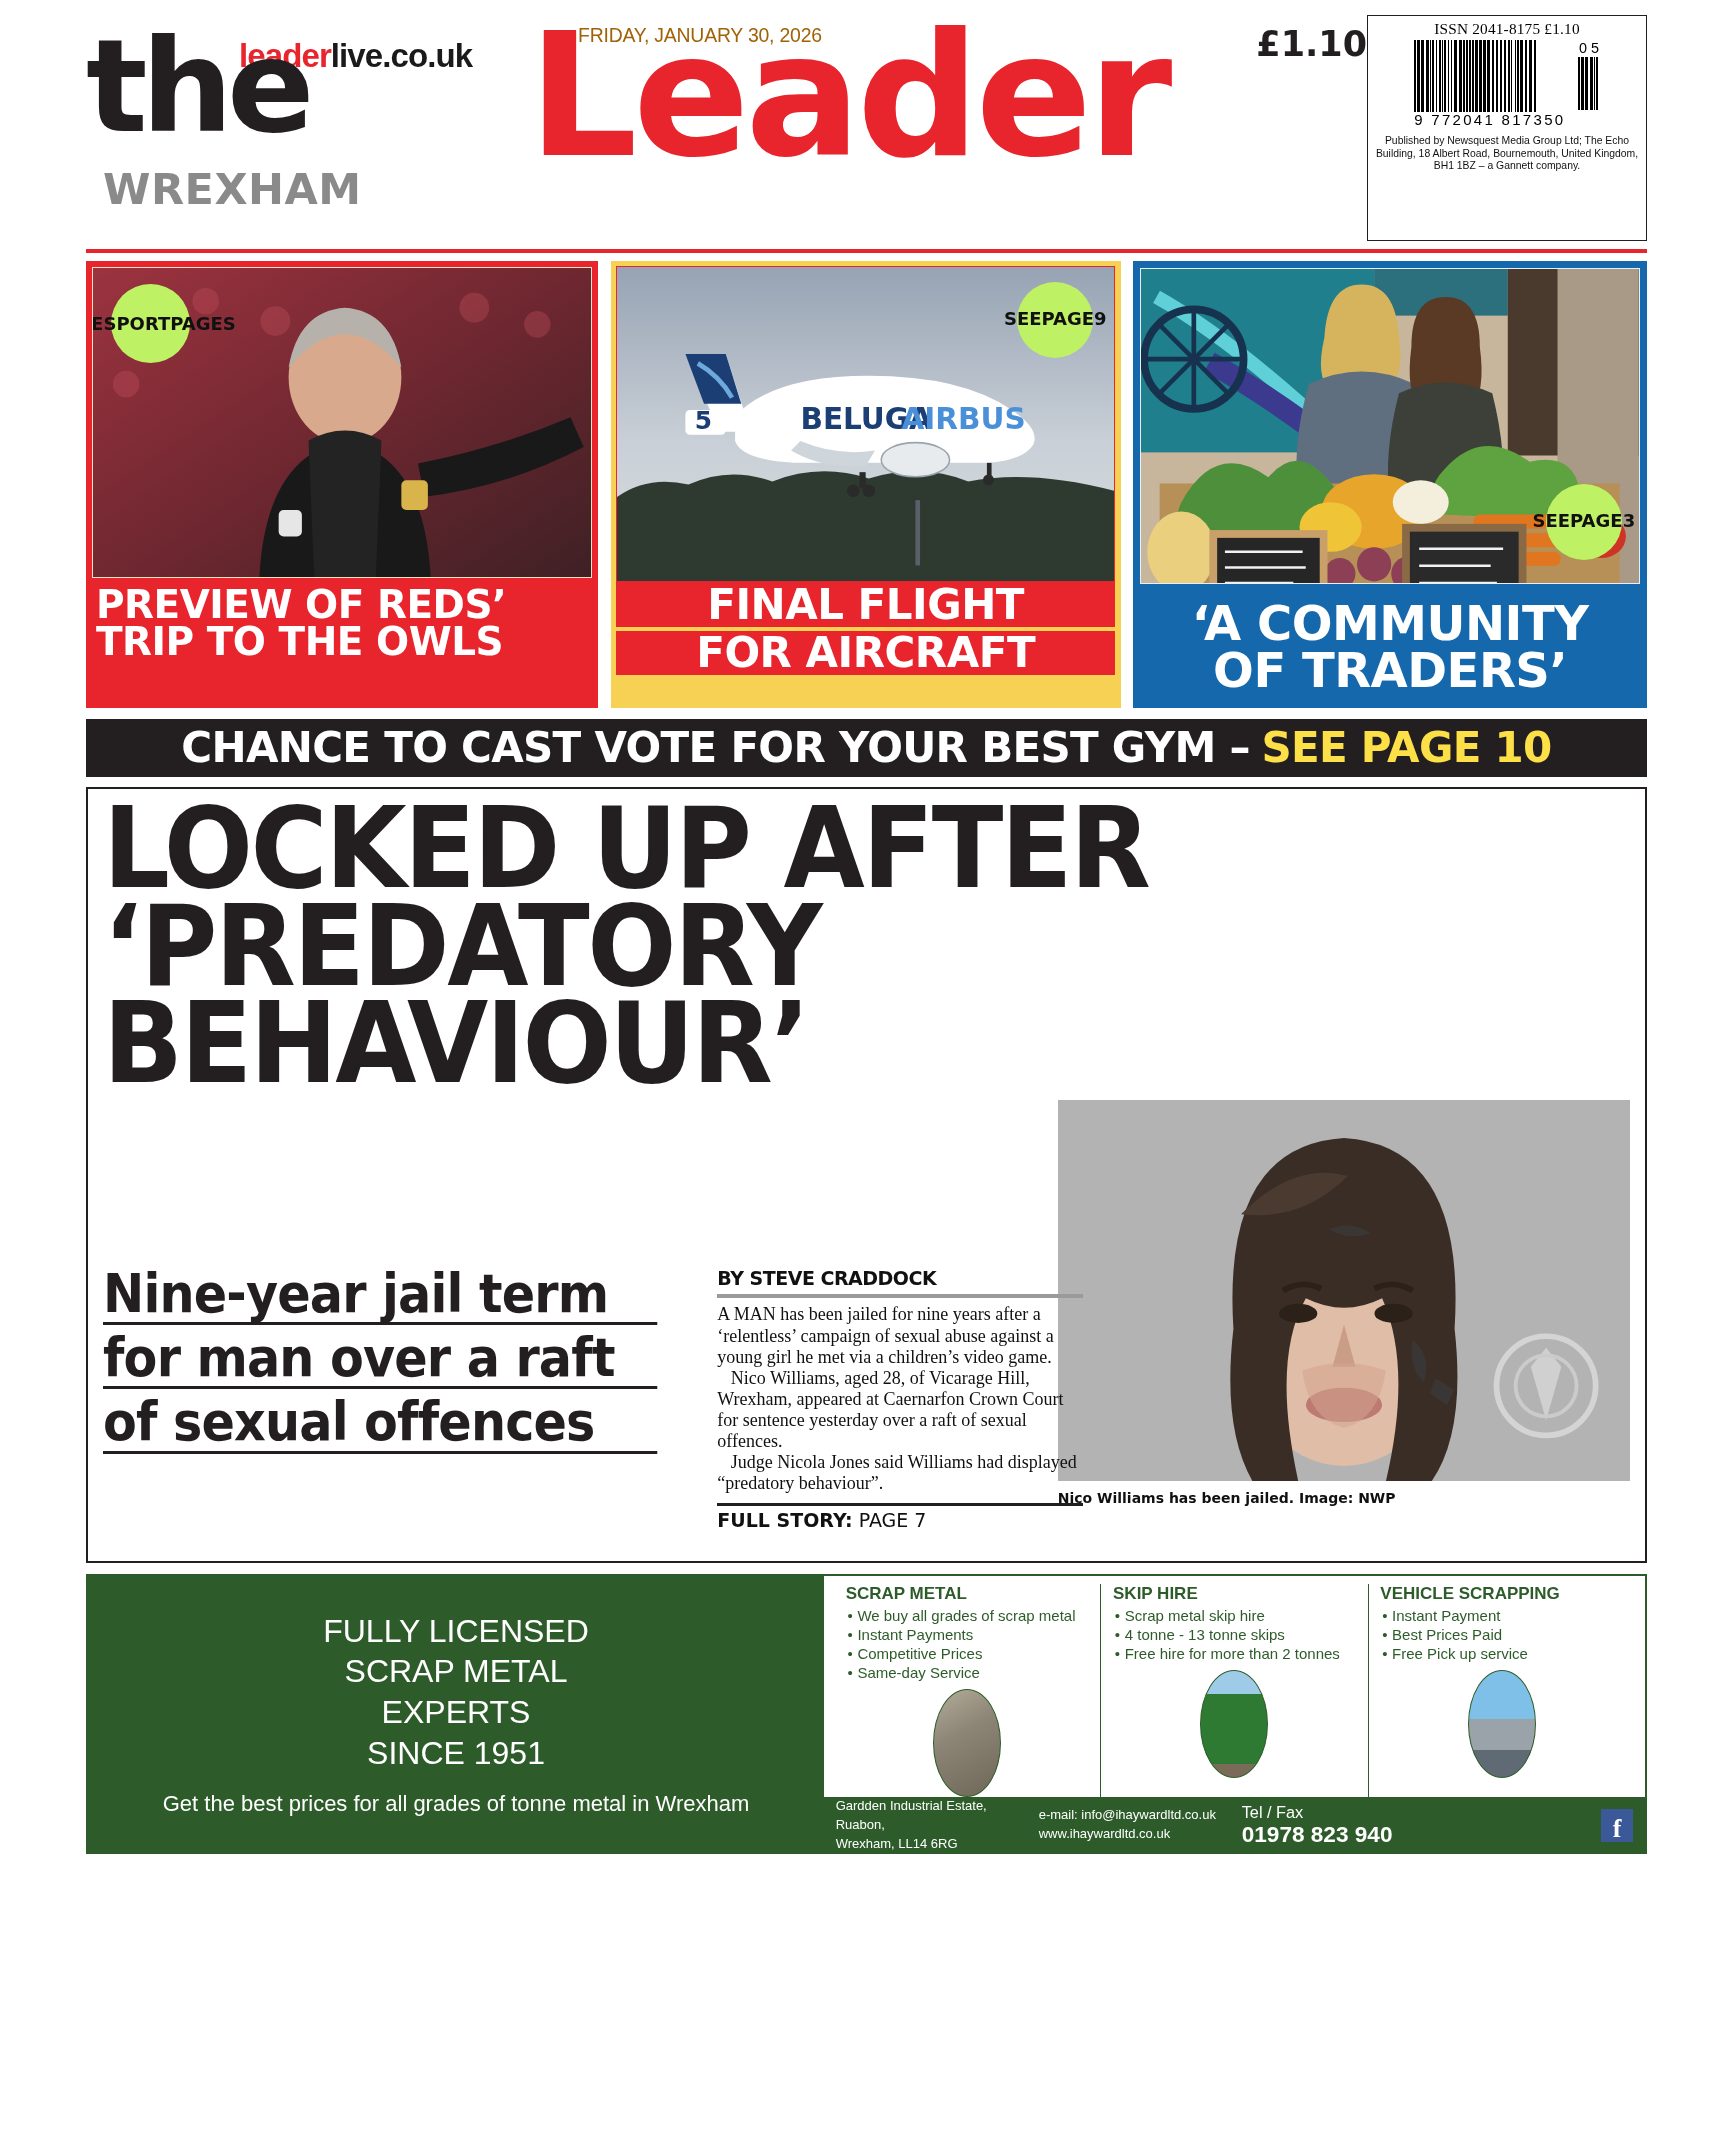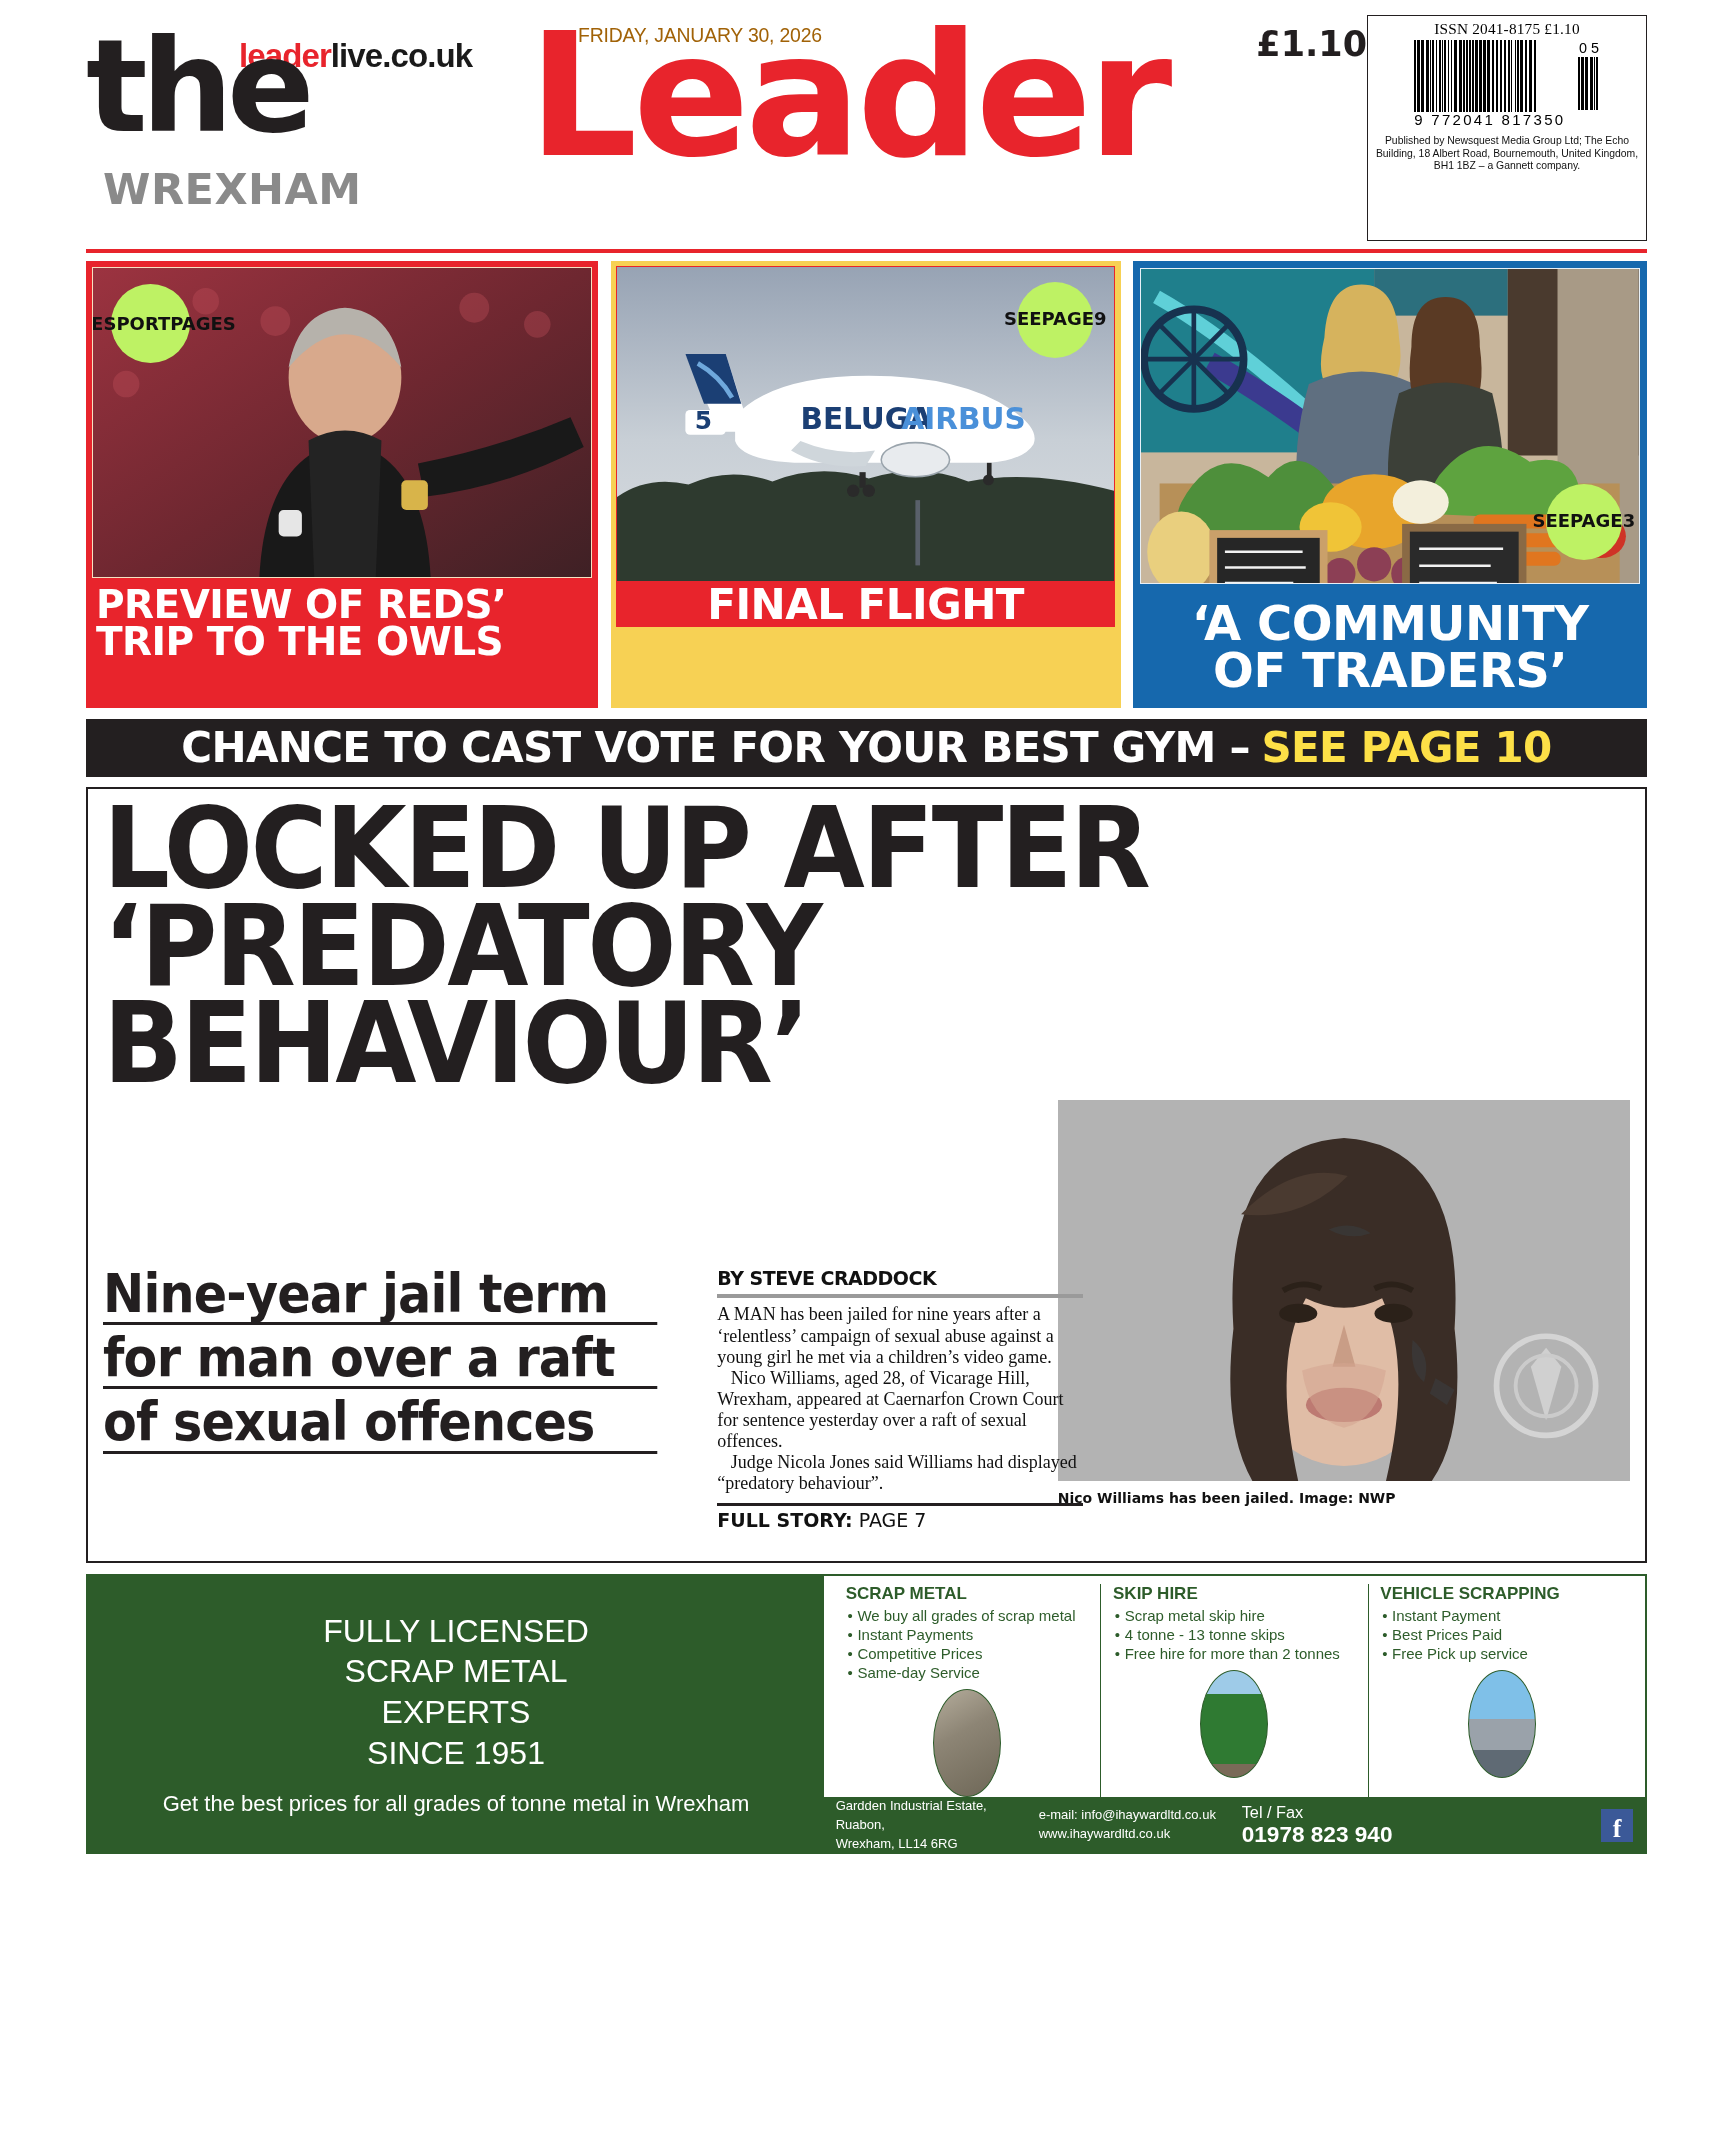--- a/index.html
+++ b/index.html
@@ -622,20 +622,21 @@
           </g>
           <rect x="192" y="150" width="3" height="42" fill="#59606a"></rect>
         </svg>
         <div class="see-bubble bub-2">
           <span>SEE</span>
           <span>PAGE</span>
           <span>9</span>
         </div>
       </div>
       <div class="t-head-band">FINAL FLIGHT</div>
+      <div class="t-head-band band2">FOR AIRCRAFT</div>
     </div>
 
     <div class="teaser t3">
       <div class="t-photo">
         <svg class="ph" viewBox="0 0 320 220" preserveAspectRatio="xMidYMid slice">
           <rect width="320" height="220" fill="#c8b69c"></rect>
           <rect x="0" y="0" width="150" height="118" fill="#1f7f8c"></rect>
           <path d="M10 18 q50 28 118 92" stroke="#5fd0d8" stroke-width="9" fill="none"></path>
           <path d="M44 60 q40 22 86 58" stroke="#3b3a8f" stroke-width="14" fill="none"></path>
           <circle cx="34" cy="58" r="32" fill="none" stroke="#17324f" stroke-width="5"></circle>

